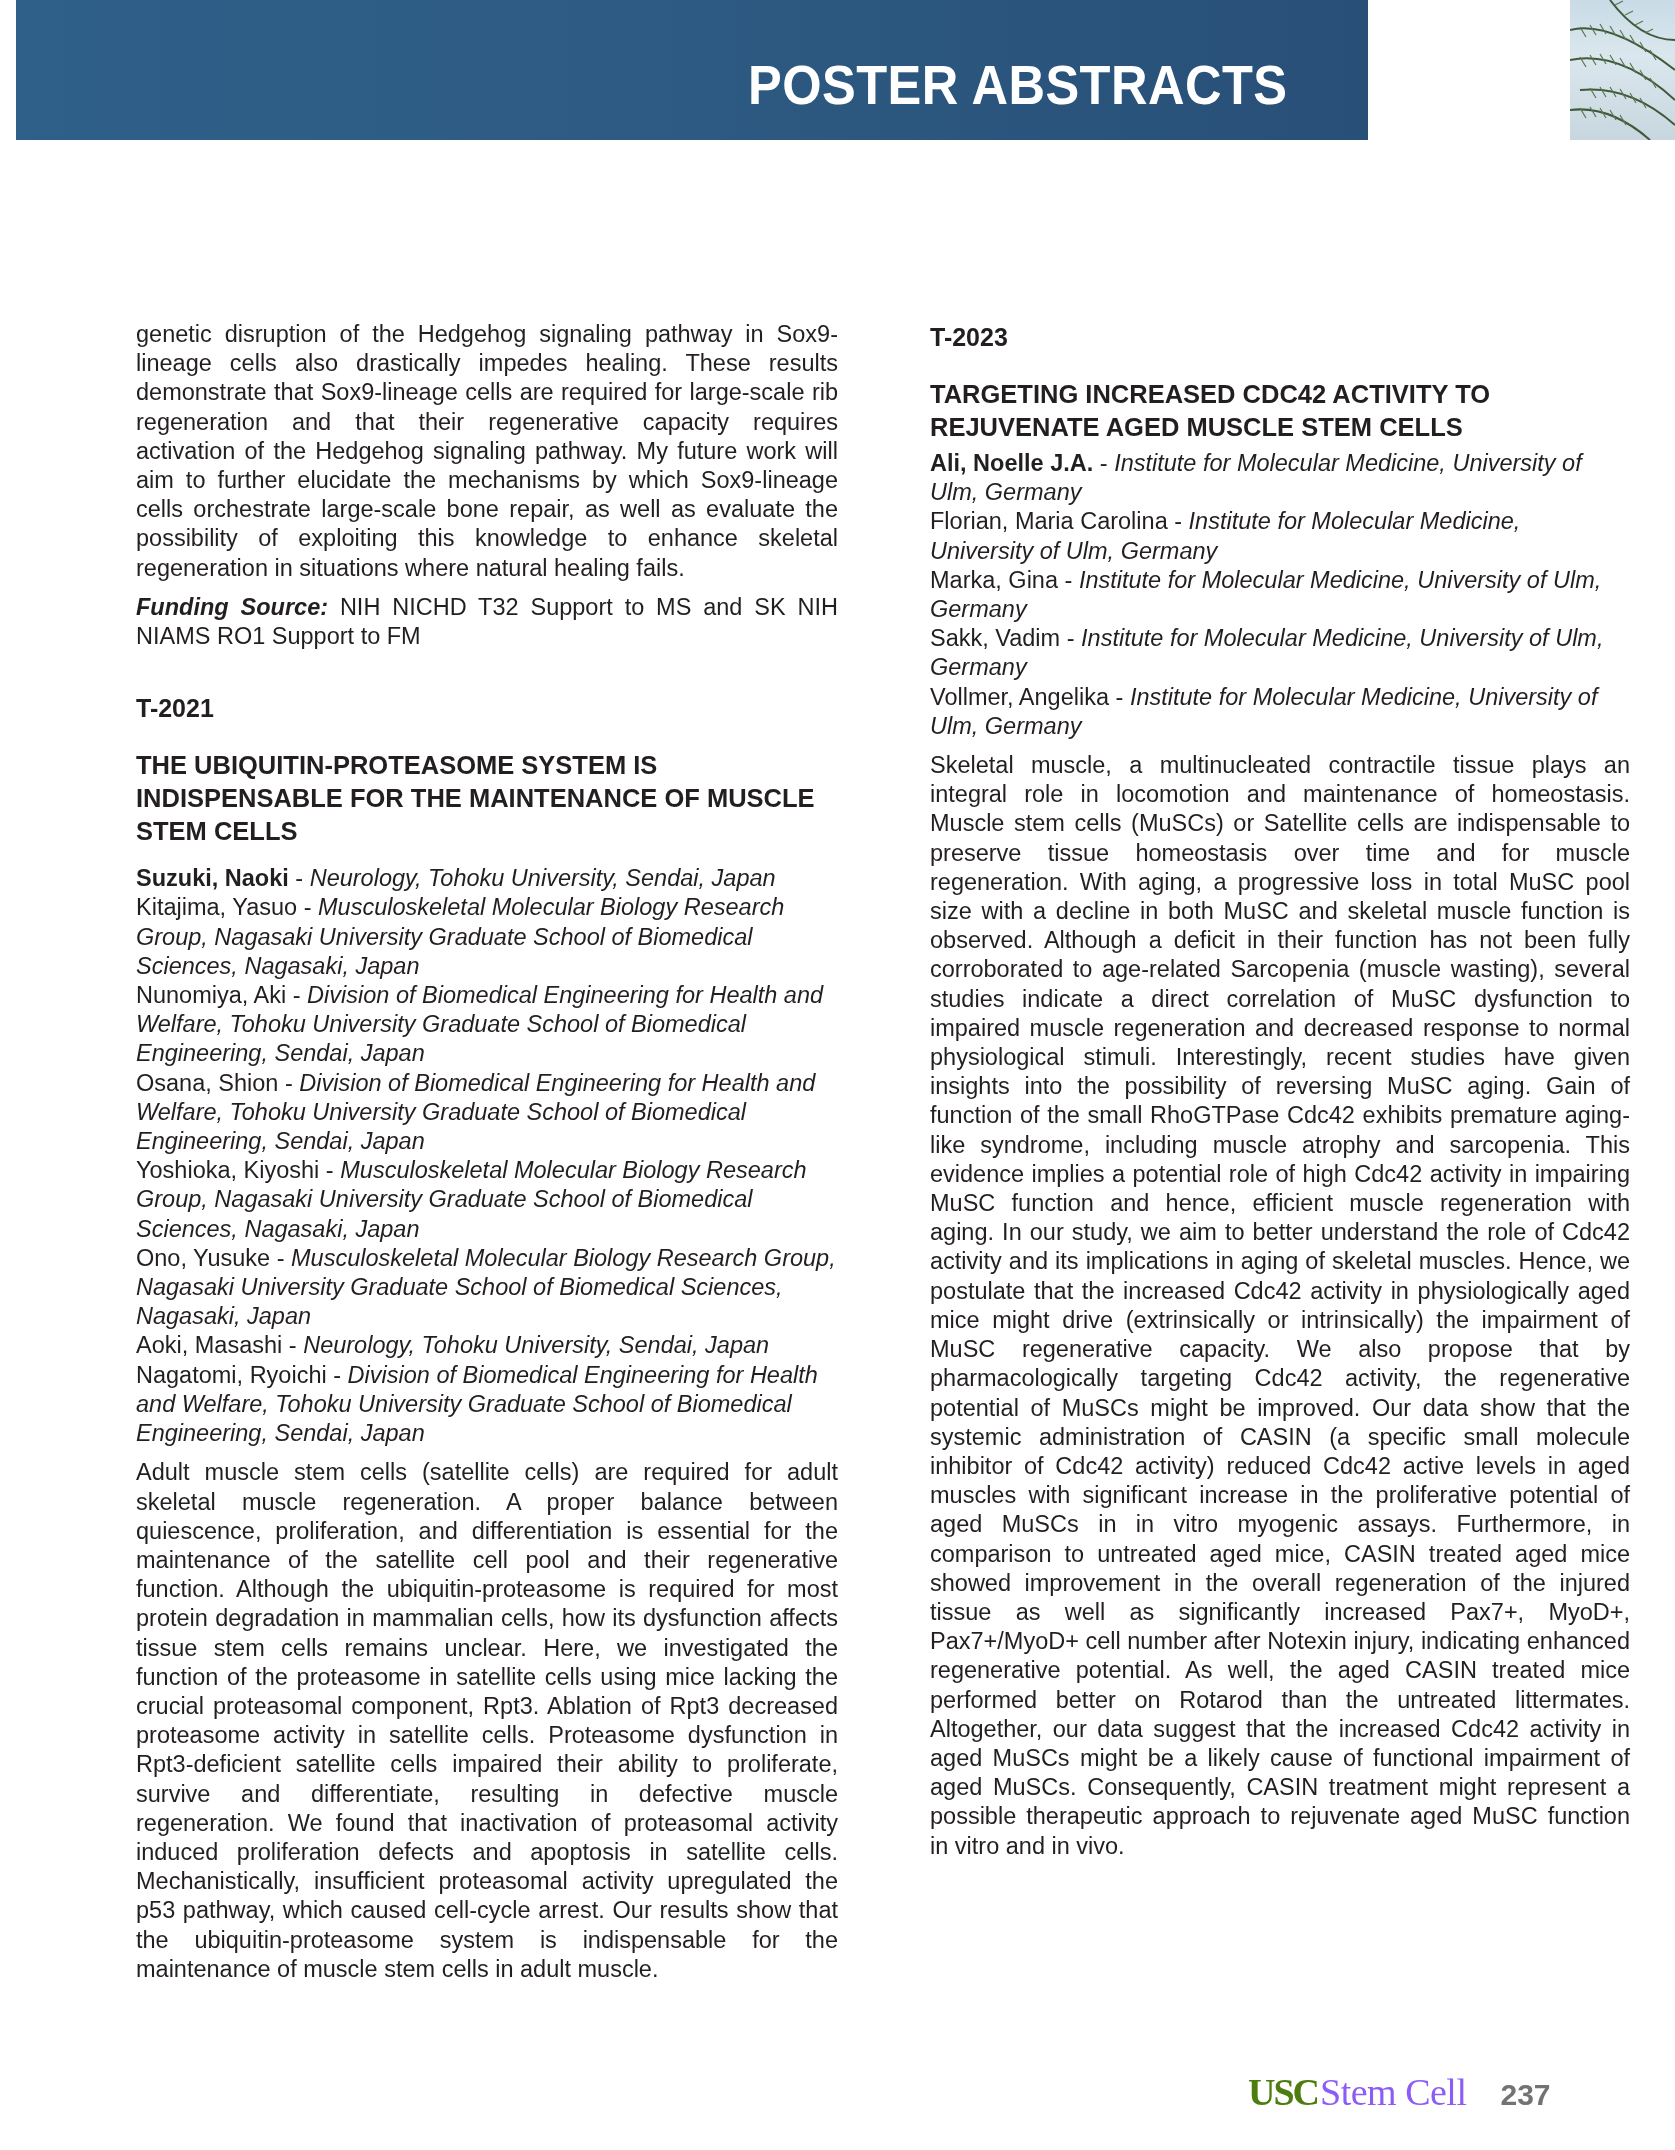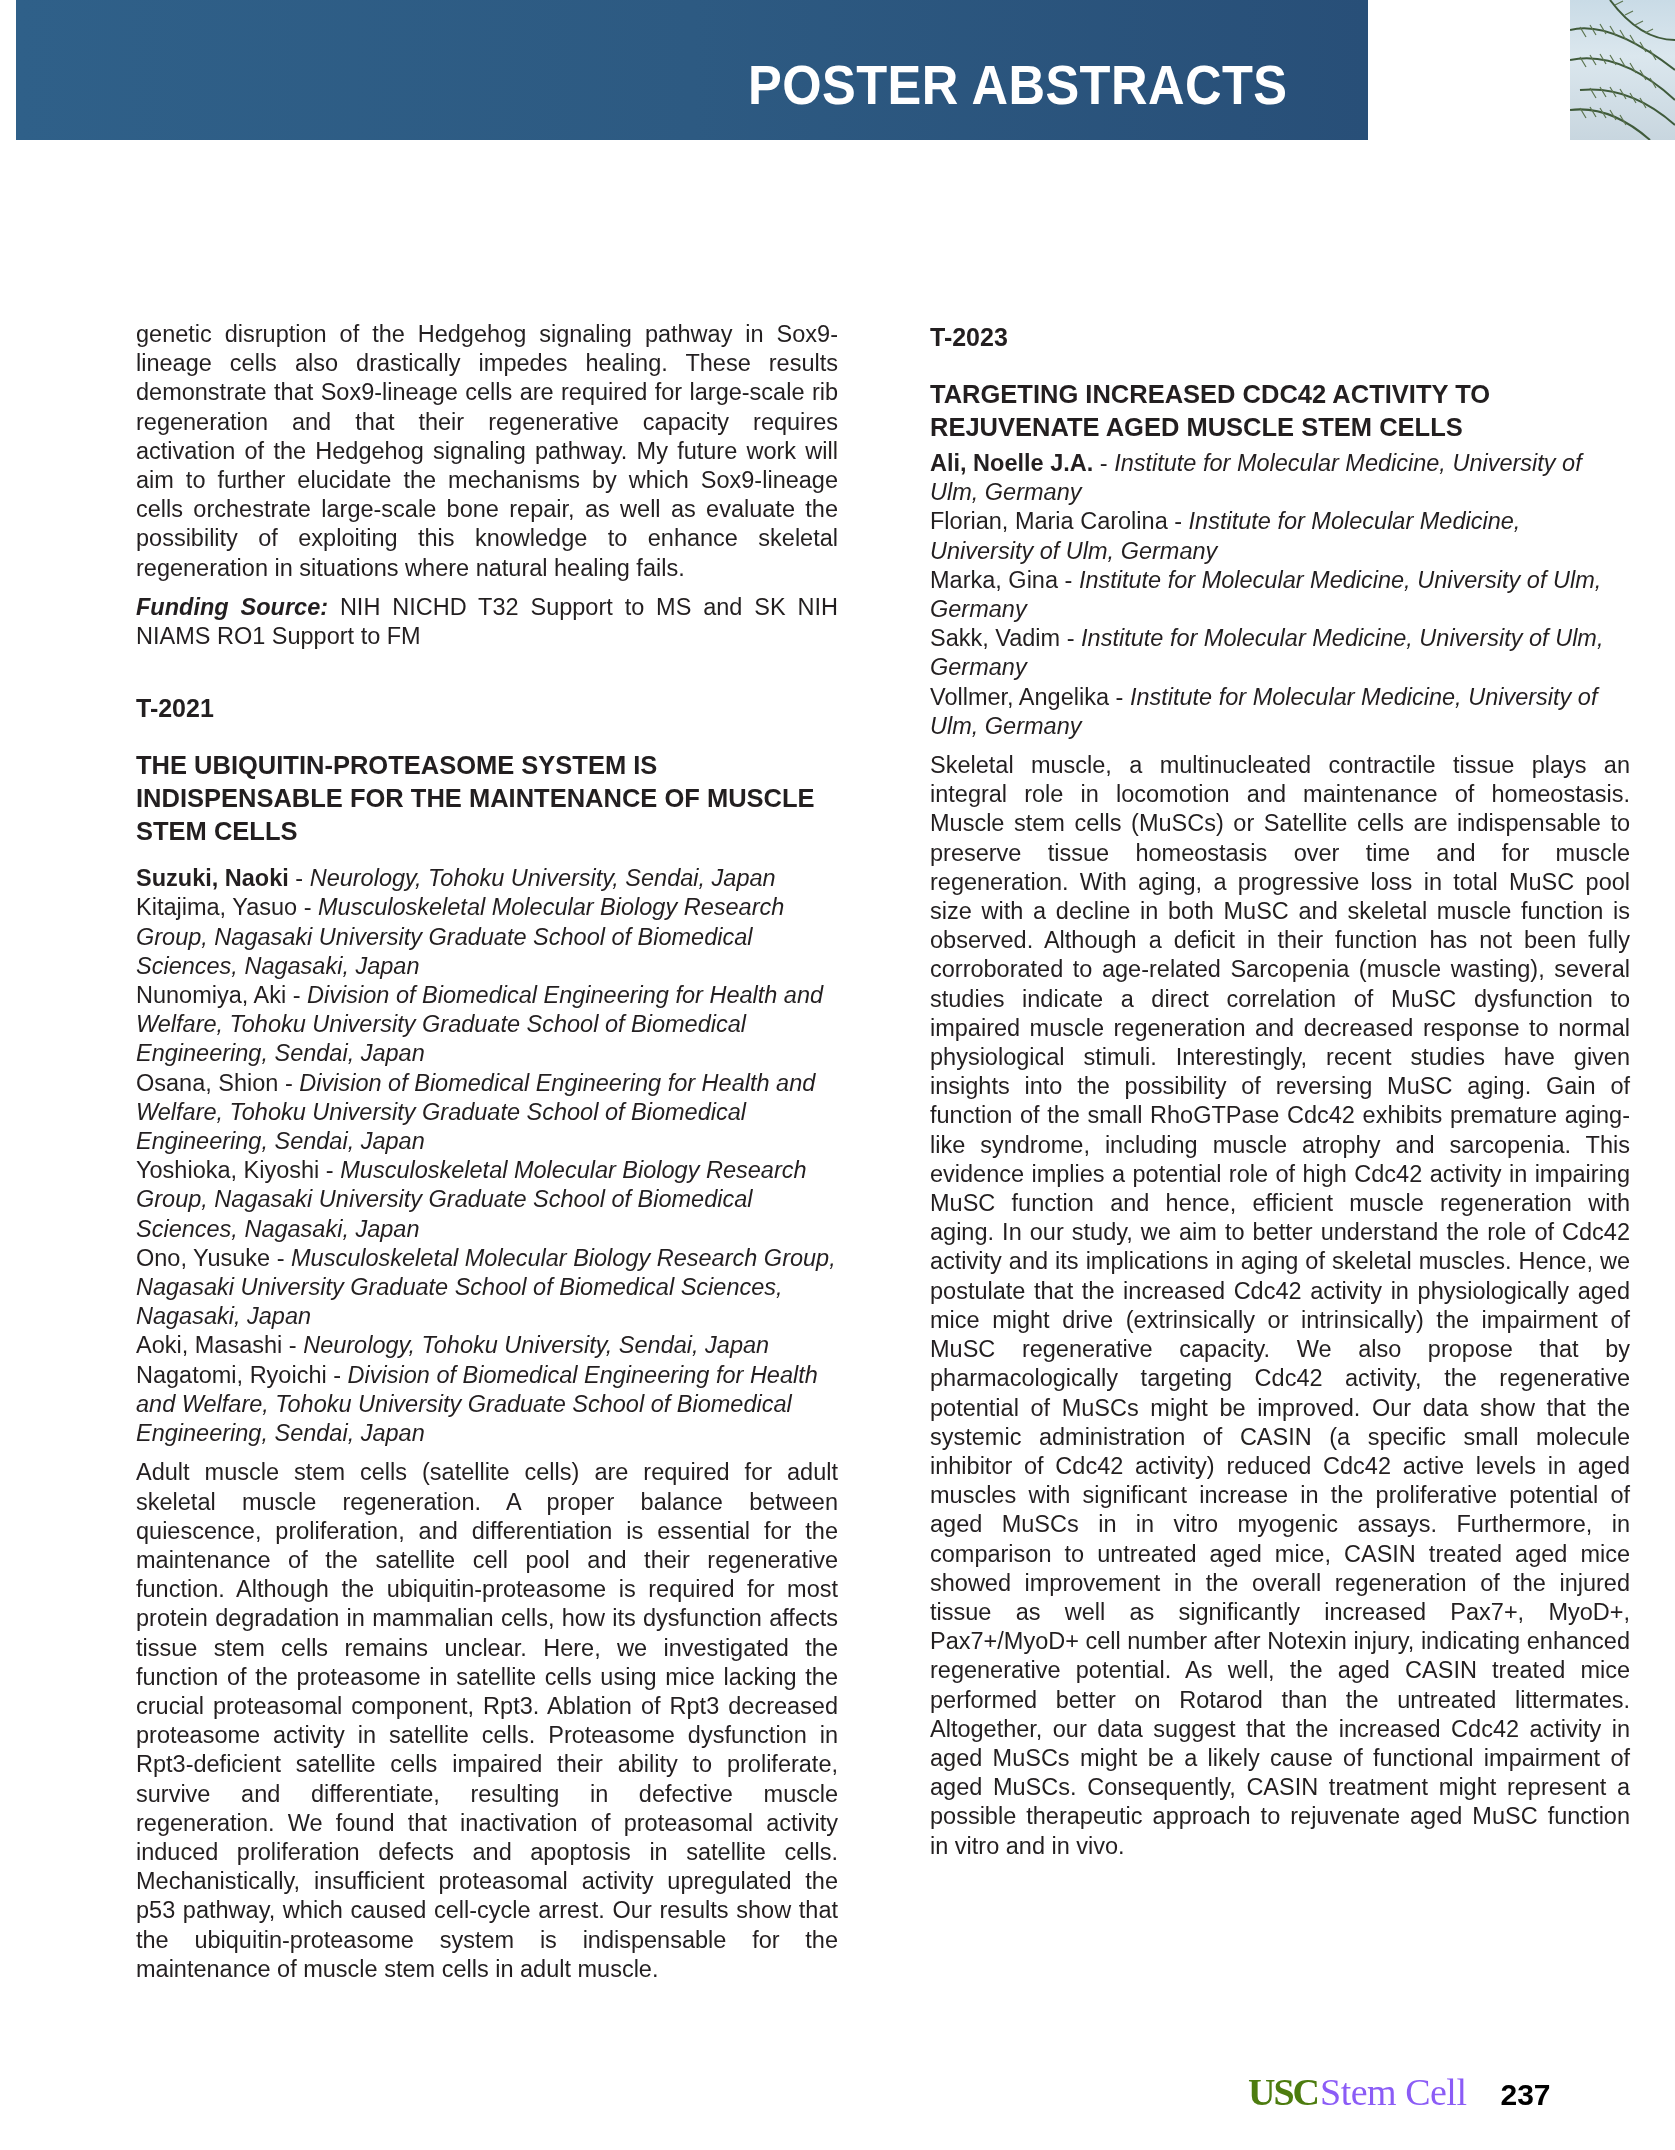--- a/index.html
+++ b/index.html
@@ -20,21 +20,21 @@
     .abs-id { font-weight: bold; font-size: 25px; margin: 0; line-height: 30px; }
     .abs-title { font-weight: bold; font-size: 25.5px; line-height: 33px; margin: 0; }
     .authors { margin: 0; }
     .author { display: block; }
     .author-name-bold { font-weight: bold; }
     .aff { font-style: italic; }
     .funding-label { font-weight: bold; font-style: italic; }
     .footer { position: absolute; top: 2070px; left: 1248px; display: flex; align-items: baseline; }
     .logo-usc { font-family: "Liberation Serif", serif; color: #4d7c0f; font-weight: bold; font-size: 38px; letter-spacing: -2px; }
     .logo-stem { font-family: "Liberation Serif", serif; color: #8b5cf6; font-size: 38px; margin-left: 2px; letter-spacing: -0.5px; }
-    .page-num { font-family: "Liberation Sans", sans-serif; font-weight: bold; color: #000000; font-size: 30px; margin-left: 34px; }
+    .page-num { font-family: "Liberation Sans", sans-serif; font-weight: bold; color: #737373; font-size: 30px; margin-left: 34px; }
   </style>
 </head>
 <body>
 
 <div class="header">
   <div class="header-title">POSTER ABSTRACTS</div>
 </div>
 <div class="palm">
   <svg width="105" height="140" viewBox="0 0 105 140">
     <g stroke="#3f5a3a" stroke-width="2" fill="none">

